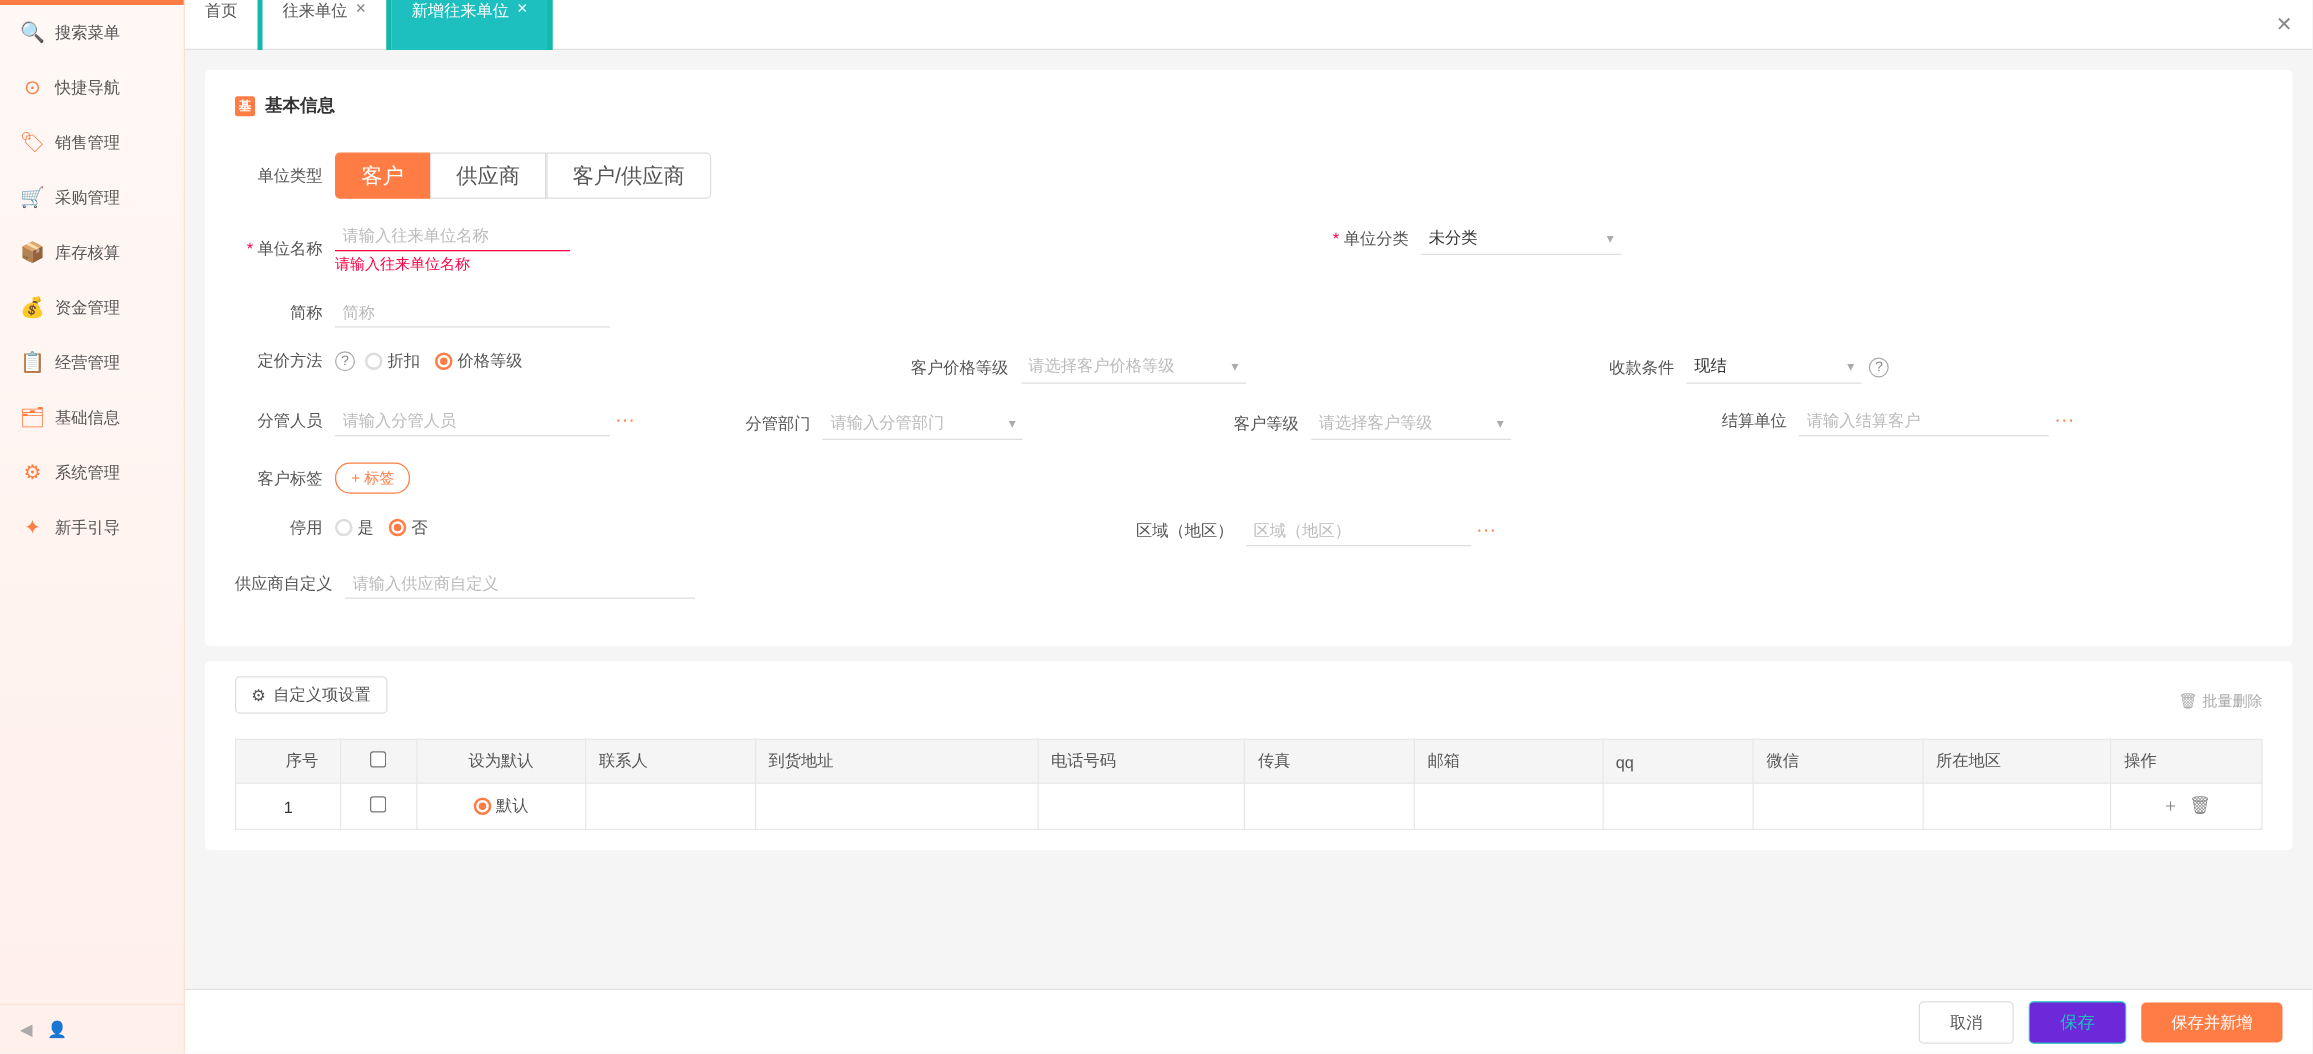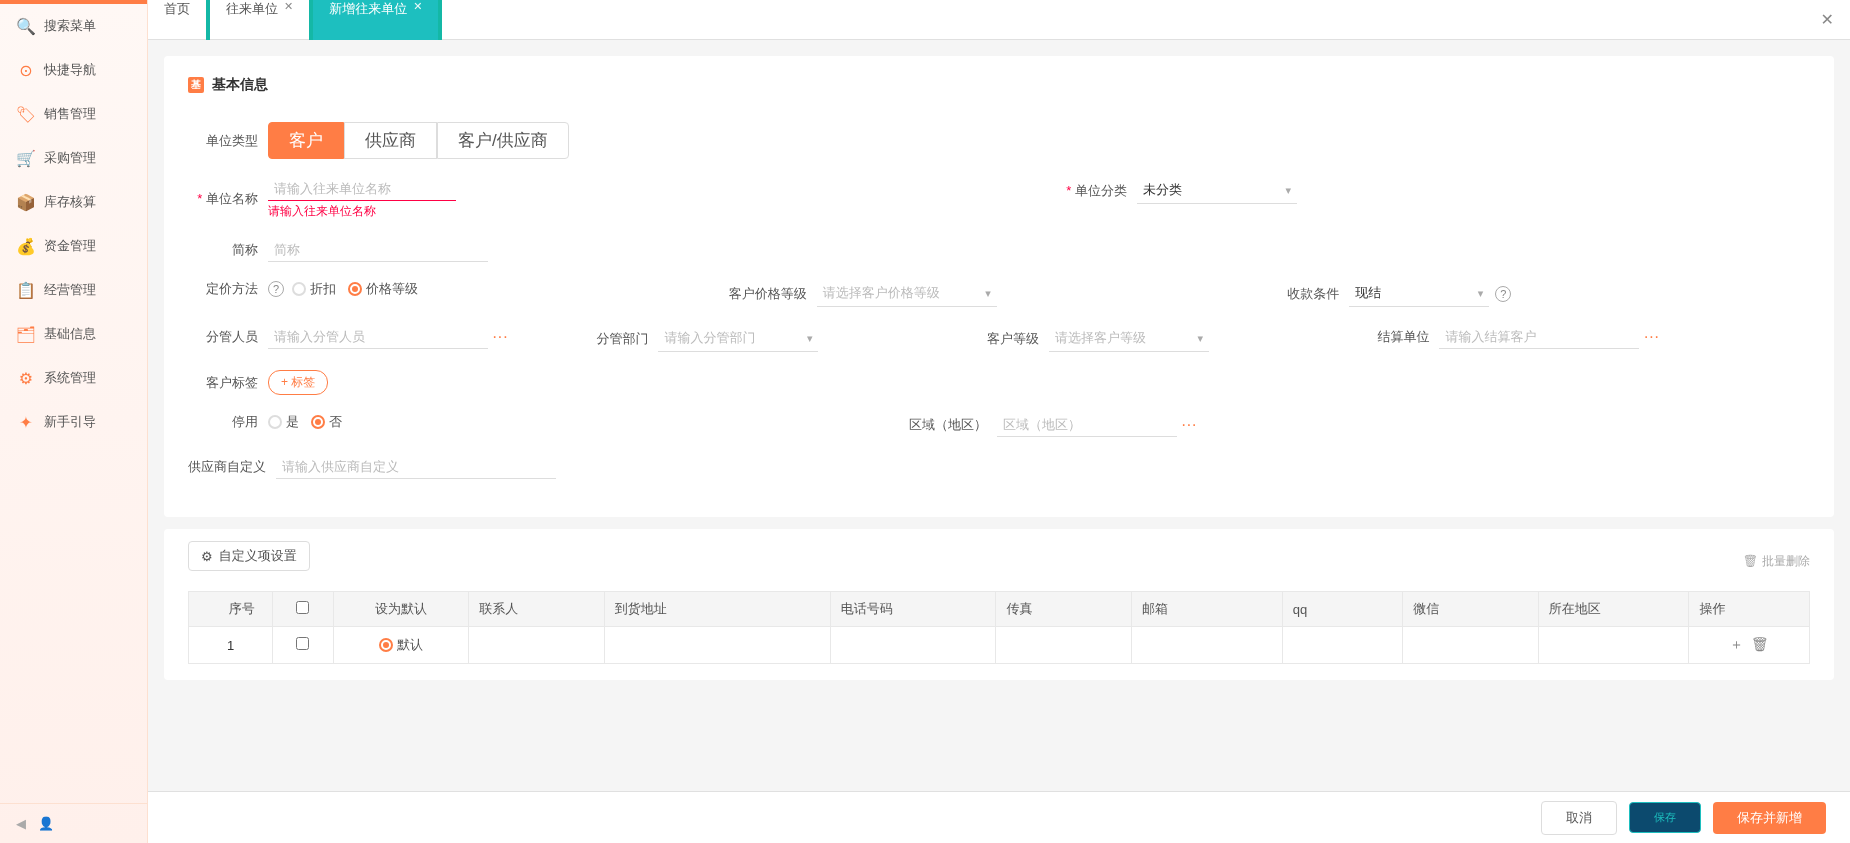--- a/index.html
+++ b/index.html
@@ -351,25 +351,25 @@
       border: 1px solid #ddd;
       background: #fff;
       border-radius: 4px;
       cursor: pointer;
       font-size: 13px;
       color: #555;
     }
     .btn-save {
       padding: 7px 24px;
       border: 1px solid #1dbfbf;
-      background: #0c4a6e;
+      background: #6d28d9;
       color: #1dbfbf;
       border-radius: 4px;
       cursor: pointer;
-      font-size: 11px;
+      font-size: 14px;
     }
     .btn-save-add {
       padding: 7px 24px;
       background: #ff7d45;
       color: #fff;
       border: none;
       border-radius: 4px;
       cursor: pointer;
       font-size: 13px;
     }

